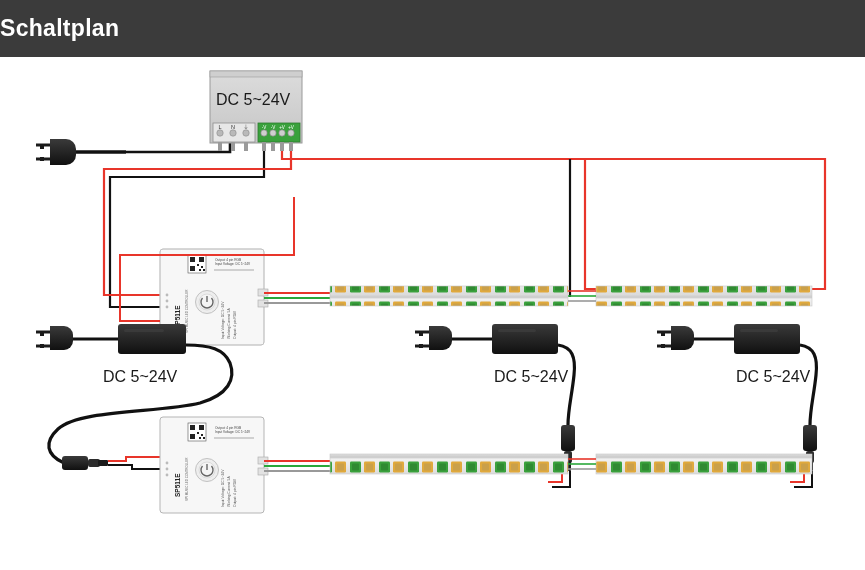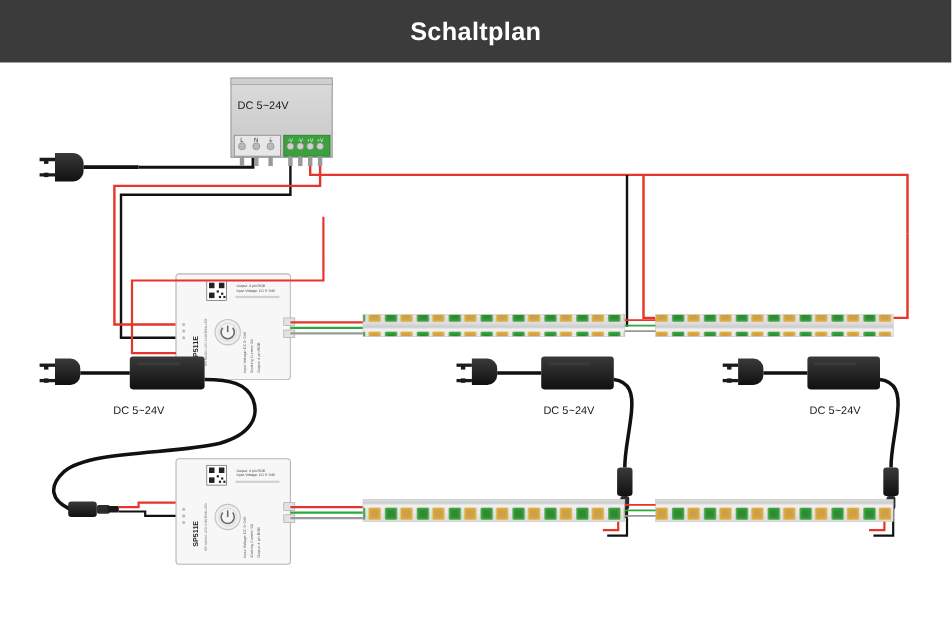--- a/index.html
+++ b/index.html
@@ -6,32 +6,32 @@
   body{
     width:865px;height:570px;
     background:#ffffff;
     font-family:"Liberation Sans", sans-serif;
     overflow:hidden;
     position:relative;
   }
   .header{
     position:absolute;left:0;top:0;width:865px;height:57px;
     background:#3b3b3b;
-    display:flex;align-items:center;justify-content:center;
+    display:flex;align-items:center;justify-content:flex-start;
   }
   .header-title{
     color:#ffffff;font-size:23px;font-weight:bold;letter-spacing:0.3px;
   }
   .canvas{
     position:absolute;left:0;top:57px;width:865px;height:513px;
     background:#ffffff;
   }
   svg.diagram{position:absolute;left:0;top:0;}
   .lbl{
-    position:absolute;font-size:10px;color:#1a1a1a;white-space:nowrap;text-align:center;
+    position:absolute;font-size:16px;color:#1a1a1a;white-space:nowrap;text-align:center;
   }
 </style>
 </head>
 <body>
 
 <div class="header">
   <div class="header-title">Schaltplan</div>
 </div>
 
 <div class="canvas">

